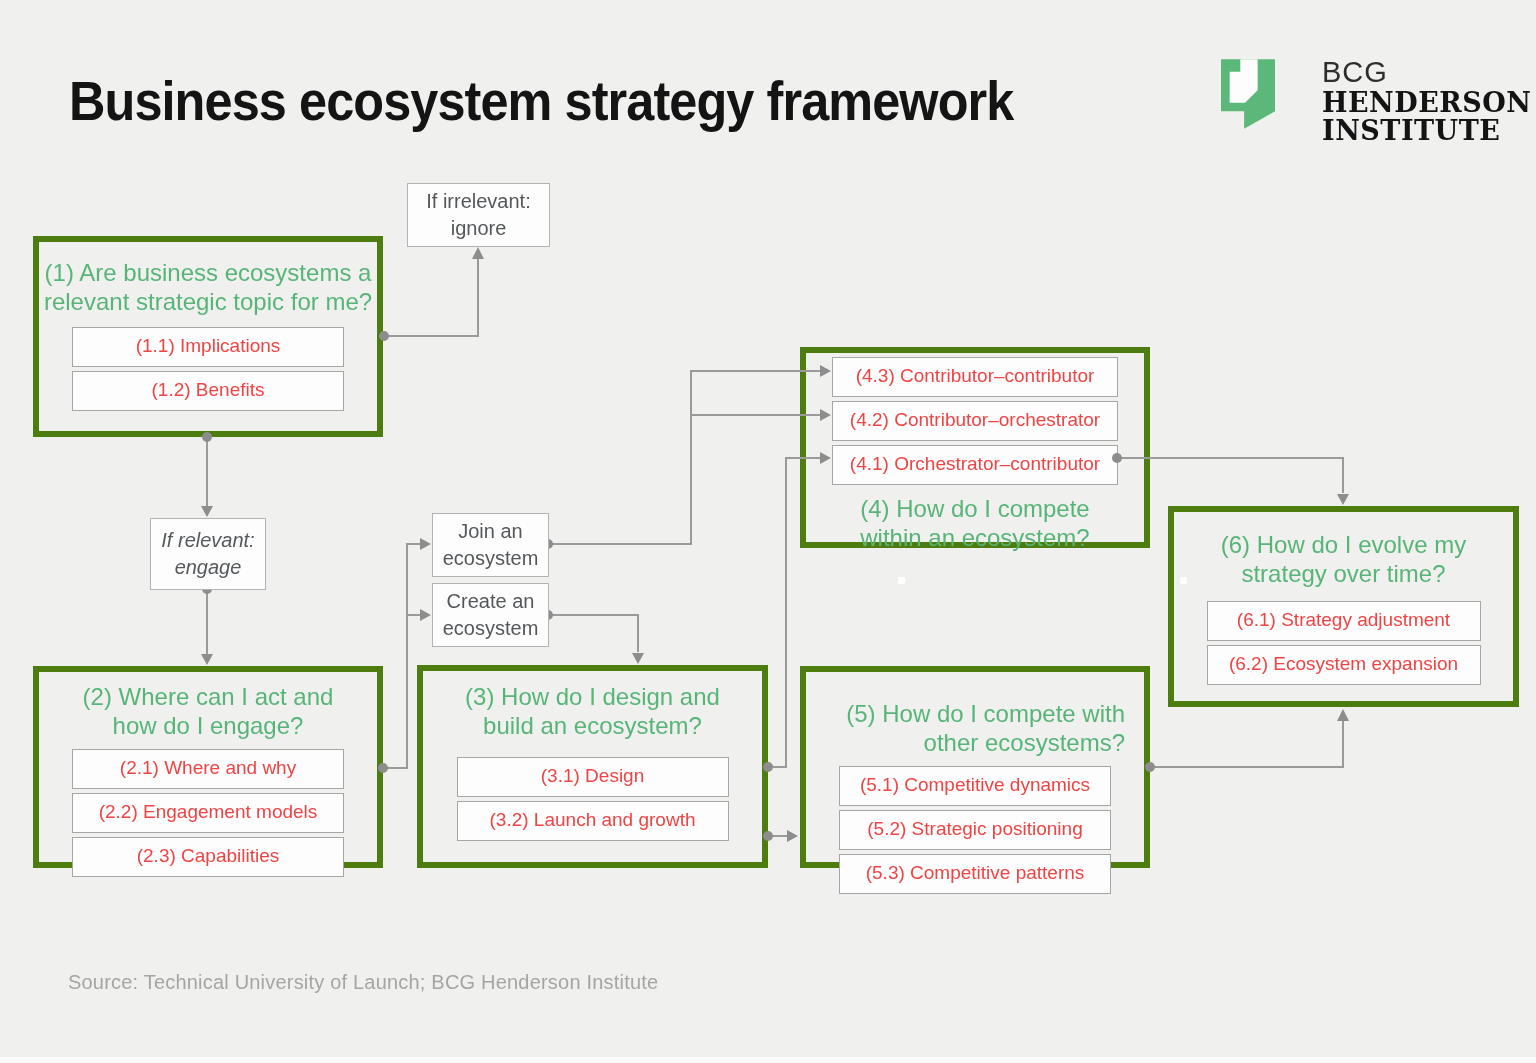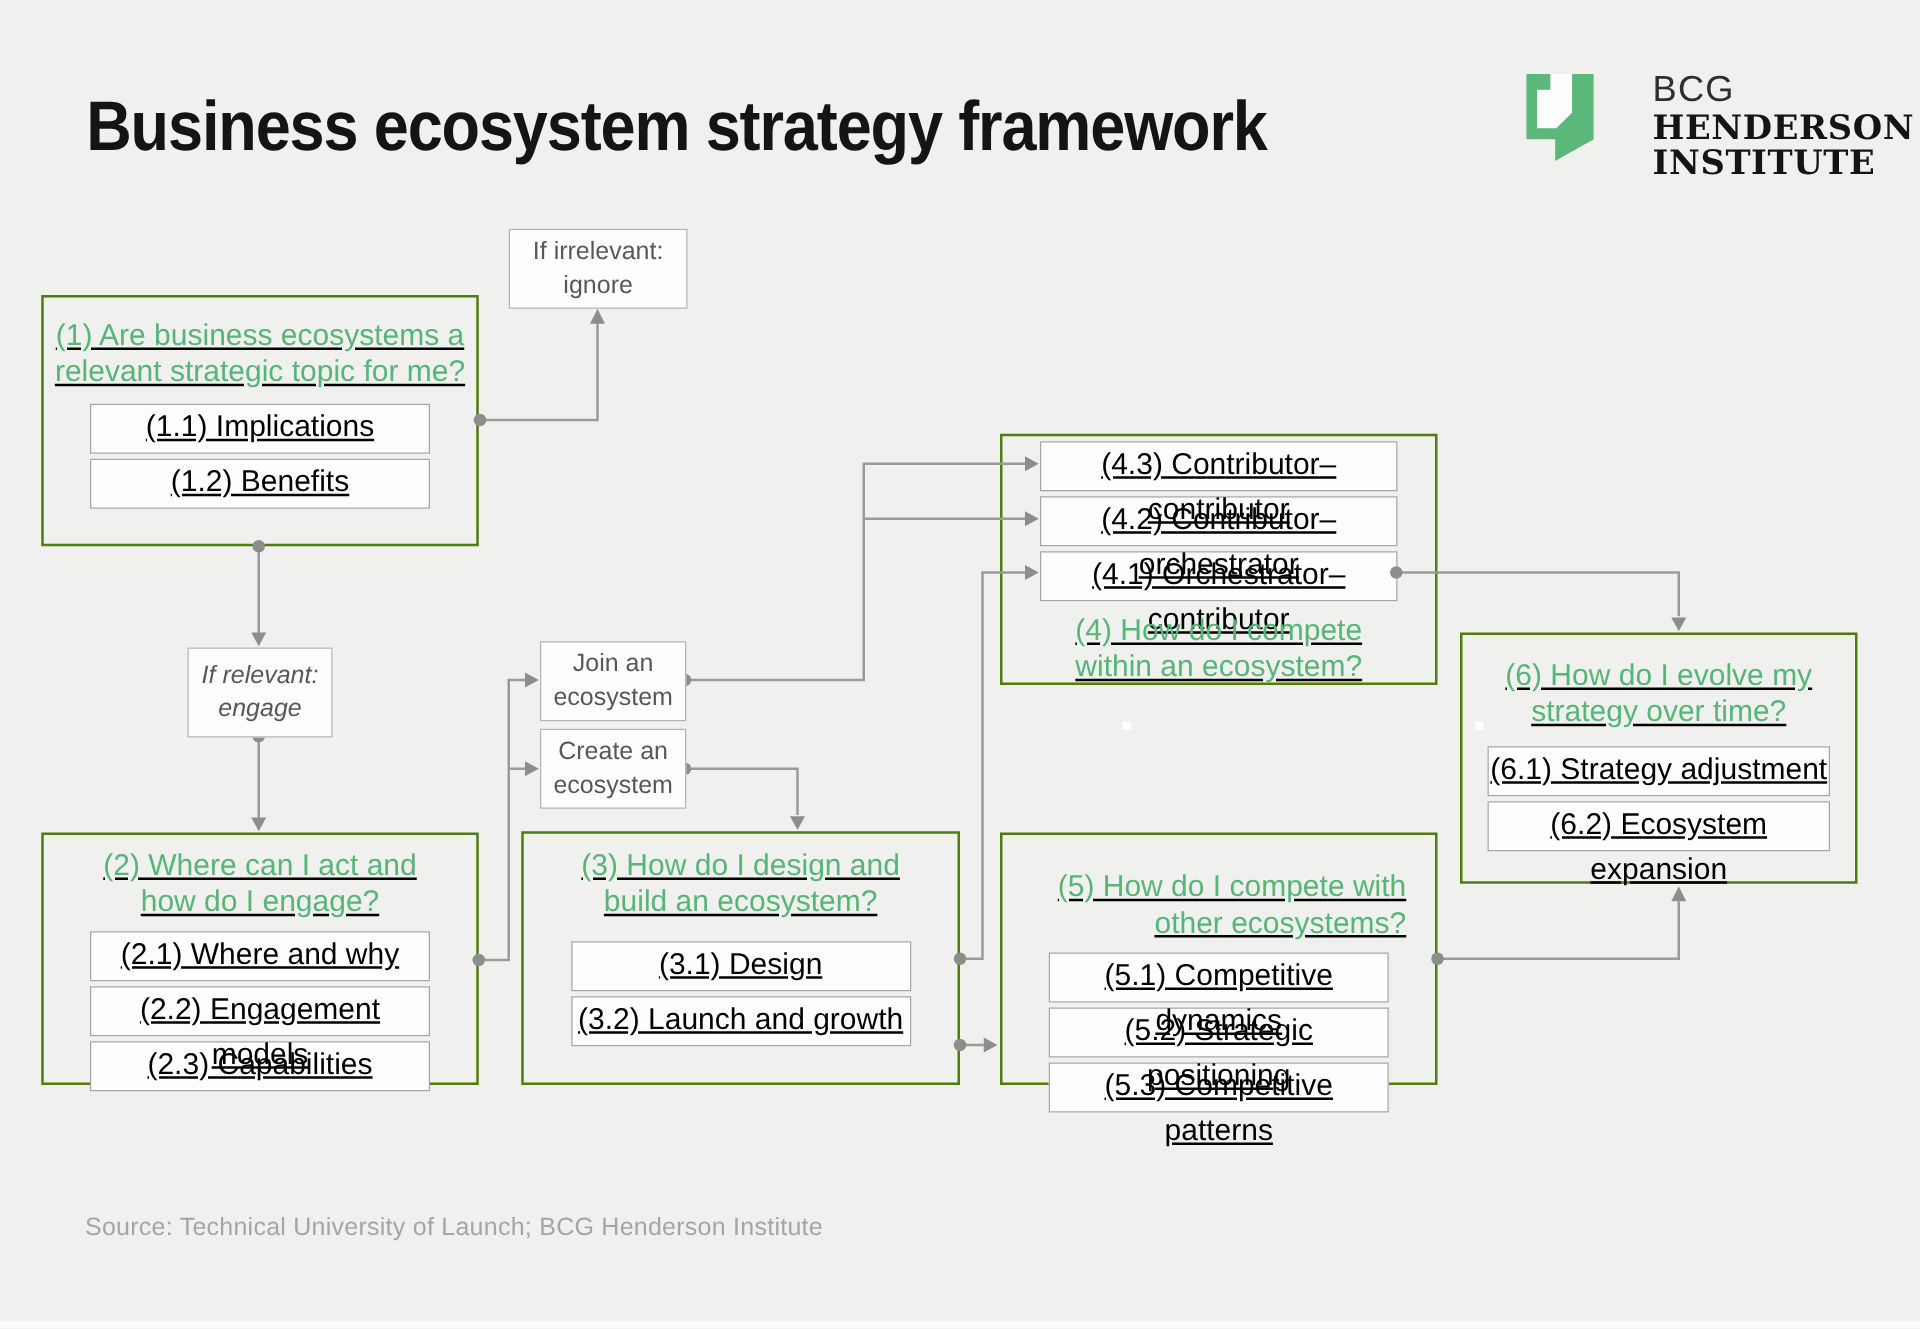--- a/index.html
+++ b/index.html
@@ -15,31 +15,31 @@
     letter-spacing:-1px;white-space:nowrap;
     transform:scaleX(.9);transform-origin:left center;
   }
   .logo{position:absolute;left:1221px;top:58px;display:flex;gap:35px;}
   .logo-mark{width:54px;height:72px;margin-right:12px;}
   .logo-text{line-height:1;}
   .logo-bcg{font-size:29px;font-weight:400;color:#2e2e2e;letter-spacing:1px;margin-bottom:2px;}
   .logo-slab{font-family:"DejaVu Serif",serif;font-weight:700;font-size:27px;color:#141414;letter-spacing:.5px;margin-top:1px;}
   
   .panel{
-    position:absolute;border:2px solid #4d7c0f;background:transparent;
-    box-sizing:border-box;z-index:1;text-decoration:underline;
+    position:absolute;border:6px solid #4d7c0f;background:transparent;
+    box-sizing:border-box;z-index:1;
   }
   .panel-heading{
     color:#57b577;font-size:24px;line-height:1.22;text-align:center;
     margin:0 auto;
   }
   .sub{
     box-sizing:border-box;height:40px;line-height:36px;
     background:#fdfdfe;border:1.5px solid #a6a6a6;
-    font-size:24px;color:#000000;text-align:center;
+    font-size:19px;color:#ef4444;text-align:center;
     margin:4px auto 0;
   }
   
   .tag{
     position:absolute;box-sizing:border-box;z-index:3;
     background:#fdfdfe;border:1.5px solid #b3b3b3;
     display:flex;align-items:center;justify-content:center;text-align:center;
     font-size:20px;color:#55585a;line-height:1.35;
   }
   
@@ -151,21 +151,21 @@
     <div class="panel-heading" style="padding-top:9px;max-width:250px;">(4) How do I compete within an ecosystem?</div>
   </div>
 
   <div class="panel" style="left:800px;top:666px;width:350px;height:202px;">
     <div class="panel-heading" style="padding-top:27px;max-width:300px;text-align:right;">(5) How do I compete with other ecosystems?</div>
     <div class="sub" style="width:272px;margin-top:8px;">(5.1) Competitive dynamics</div>
     <div class="sub" style="width:272px;">(5.2) Strategic positioning</div>
     <div class="sub" style="width:272px;">(5.3) Competitive patterns</div>
   </div>
 
-  <div class="panel" style="left:1168px;top:506px;width:318px;height:201px;">
+  <div class="panel" style="left:1168px;top:506px;width:351px;height:201px;">
     <div class="panel-heading" style="padding-top:18px;max-width:280px;">(6) How do I evolve my strategy over time?</div>
     <div class="sub" style="width:274px;margin-top:12px;">(6.1) Strategy adjustment</div>
     <div class="sub" style="width:274px;">(6.2) Ecosystem expansion</div>
   </div>
 
   <div class="artifact" style="left:898px;top:577px;"></div>
   <div class="artifact" style="left:1180px;top:577px;"></div>
 
   <div class="source">Source: Technical University of Launch; BCG Henderson Institute</div>
   <div class="bottom-strip"></div>

